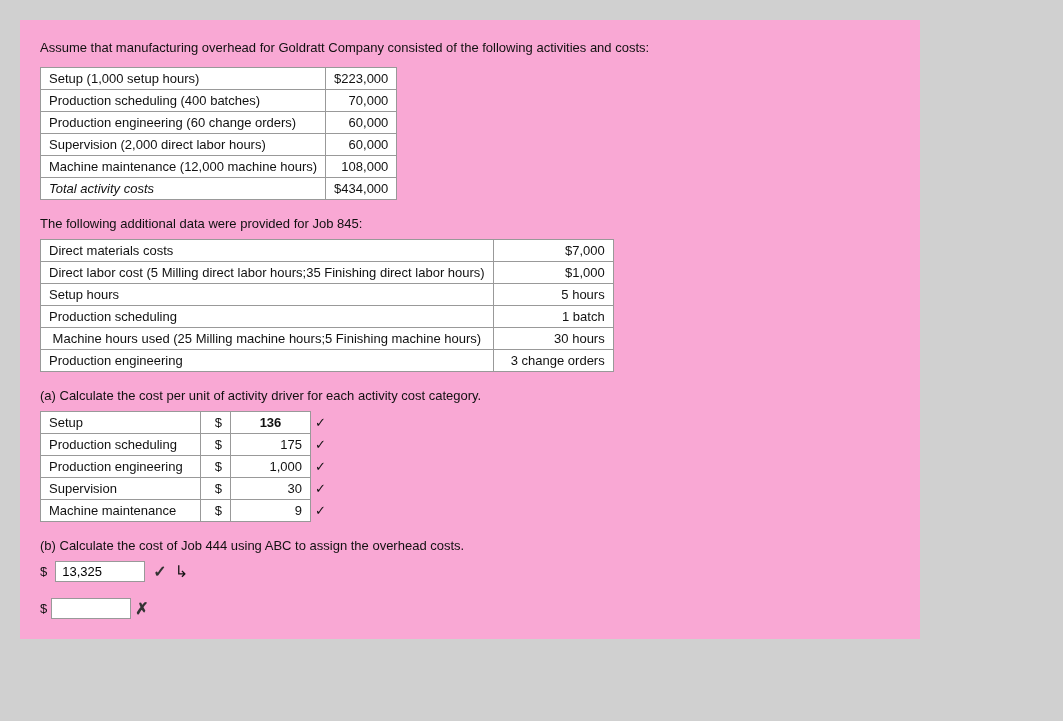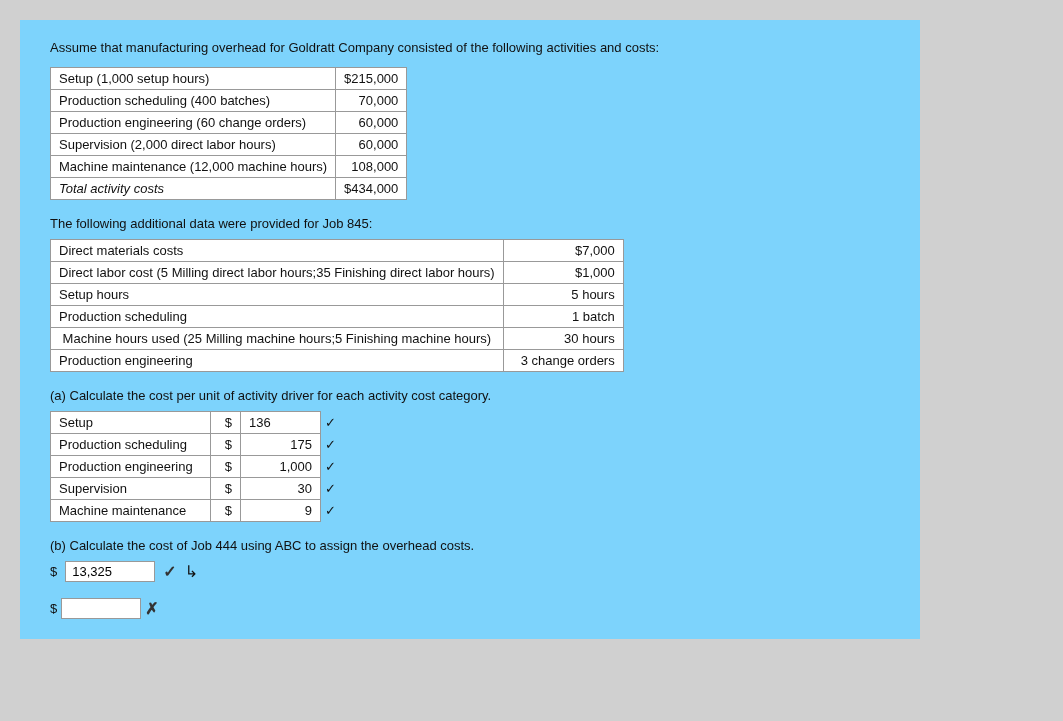--- a/index.html
+++ b/index.html
@@ -6,22 +6,22 @@
     body {
       font-family: Arial, sans-serif;
       font-size: 13px;
       background: #d0d0d0;
       width: 1063px;
       min-height: 721px;
       padding: 20px;
       color: #111;
     }
     .page {
-      background: #7dd3fc;
-      padding: 20px 30px;
+      background: #f9a8d4;
+      padding: 20px 20px;
       max-width: 900px;
     }
     .intro-text {
       margin-bottom: 12px;
       font-size: 13px;
     }
     table.data-table {
       border-collapse: collapse;
       margin-bottom: 16px;
     }
@@ -111,21 +111,21 @@
 <body>
 
 <div class="page">
 
   <p class="intro-text">Assume that manufacturing overhead for Goldratt Company consisted of the following activities and costs:</p>
 
   <table class="data-table">
     <tbody id="overhead-tbody">
         <tr>
           <td>Setup (1,000 setup hours)</td>
-          <td>$215,000</td>
+          <td>$223,000</td>
         </tr>
         <tr>
           <td>Production scheduling (400 batches)</td>
           <td>70,000</td>
         </tr>
         <tr>
           <td>Production engineering (60 change orders)</td>
           <td>60,000</td>
         </tr>
         <tr>
@@ -173,21 +173,21 @@
         </tr>
       </tbody>
   </table>
 
   <p class="part-label">(a) Calculate the cost per unit of activity driver for each activity cost category.</p>
   <table class="calc-table">
     <tbody id="part-a-tbody">
         <tr>
           <td style="min-width: 160px; margin-top: 29px;">Setup</td>
           <td>$</td>
-          <td style="text-align: left;">136</td>
+          <td style="text-align: center; font-weight: bold;">136</td>
           <td style="border: none; background: transparent; padding-left: 4px;">✓</td>
         </tr>
         <tr>
           <td style="min-width: 160px;">Production scheduling</td>
           <td>$</td>
           <td style="text-align: right;">175</td>
           <td style="border: none; background: transparent; padding-left: 4px;">✓</td>
         </tr>
         <tr>
           <td style="min-width: 160px;">Production engineering</td>

